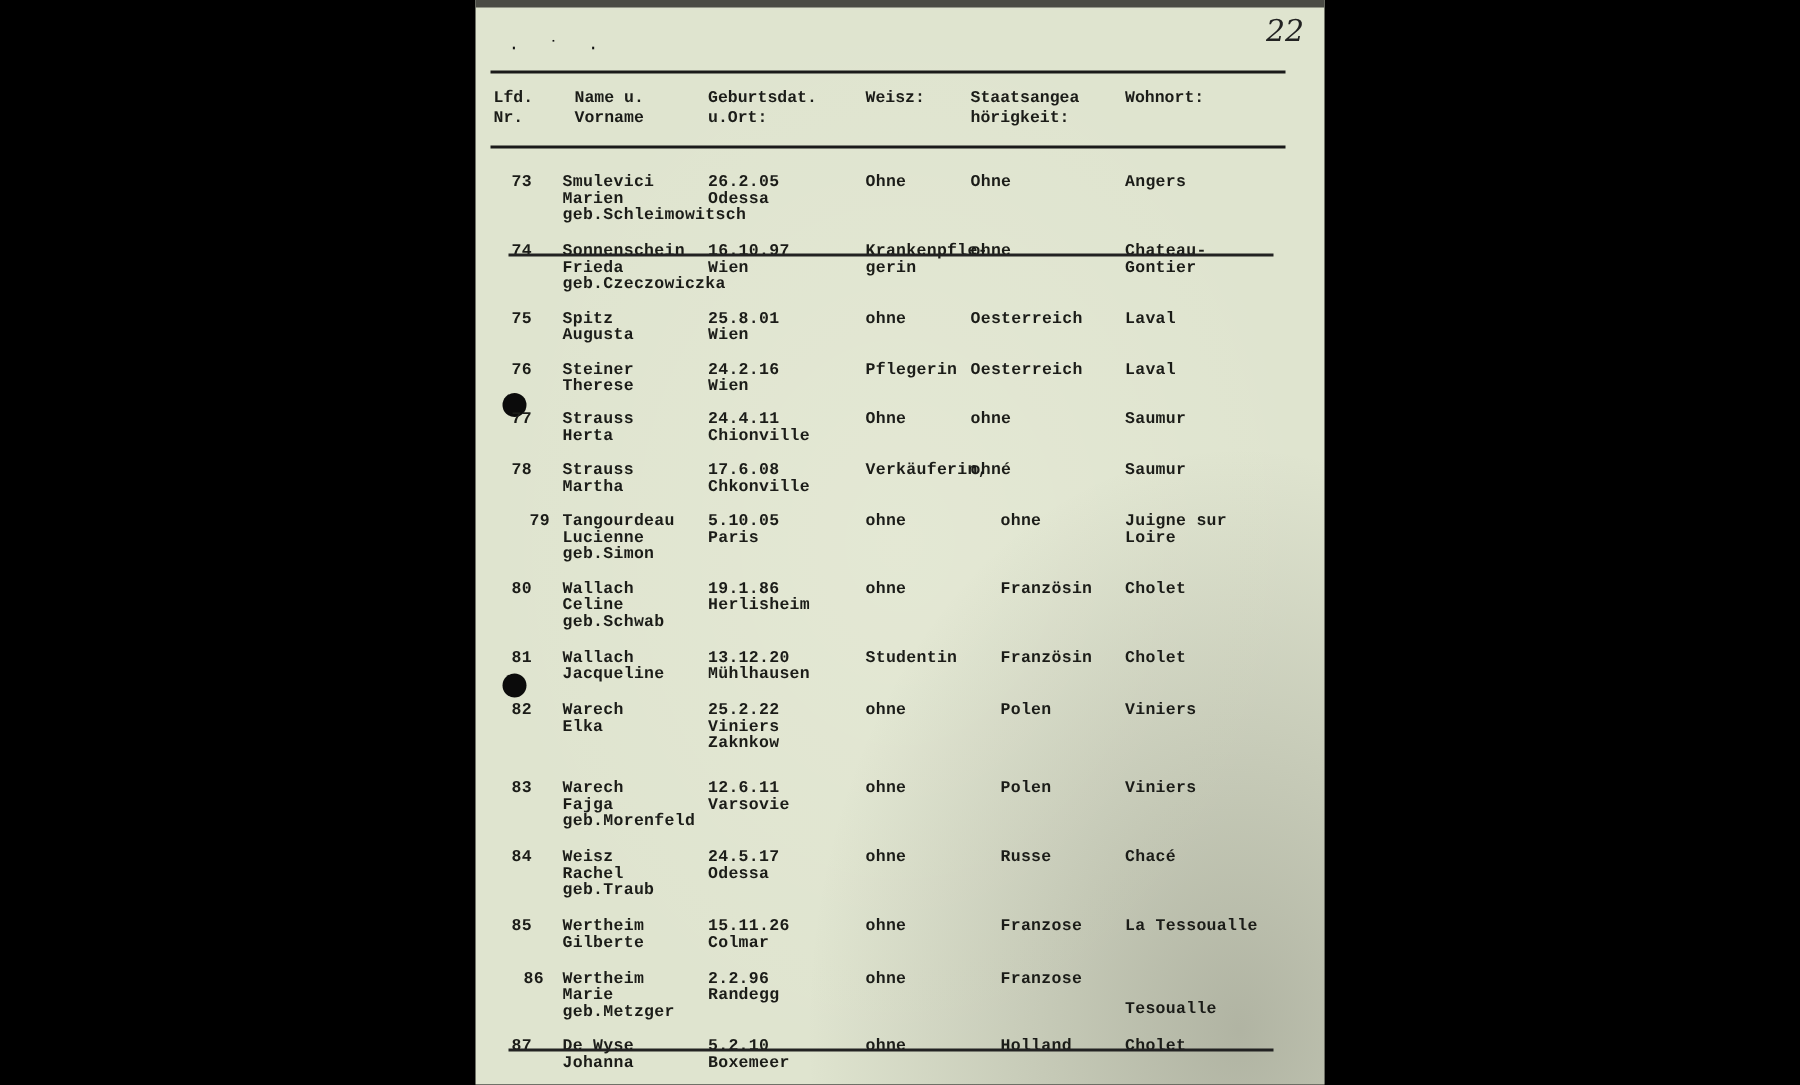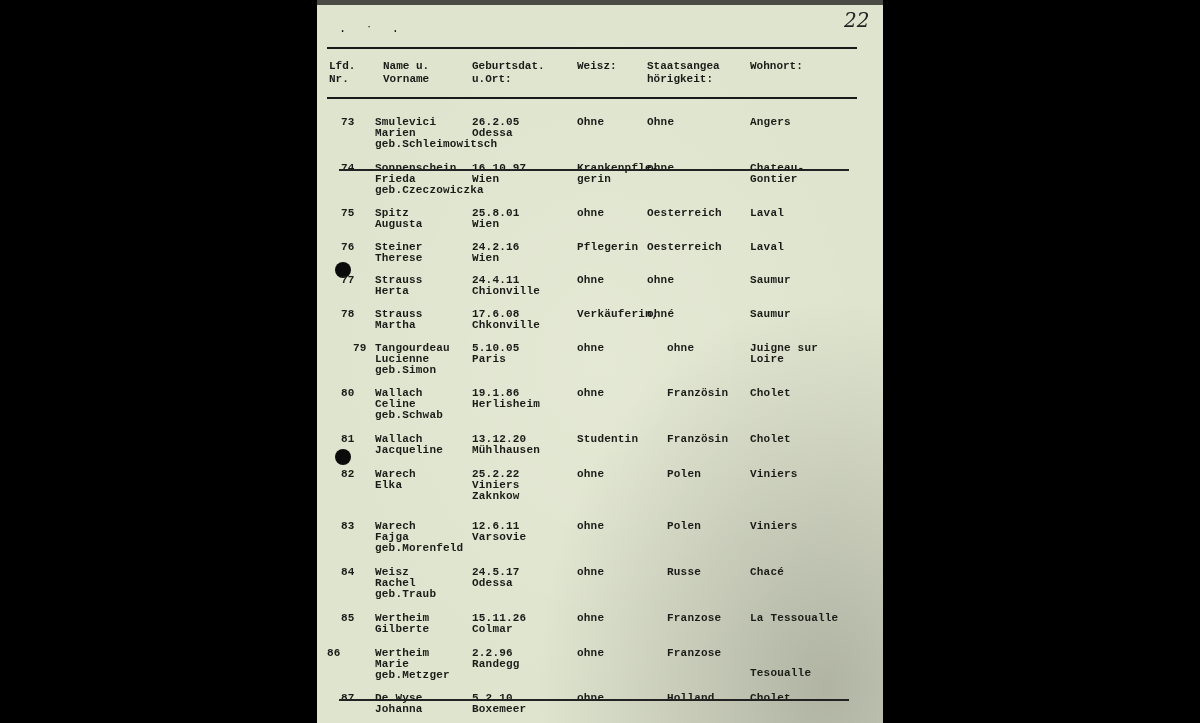--- a/index.html
+++ b/index.html
@@ -202,21 +202,21 @@
         <div class="cell" style="left: 24px;">85</div>
         <div class="cell" style="left: 58px;">Wertheim
 Gilberte</div>
         <div class="cell" style="left: 155px;">15.11.26
 Colmar</div>
         <div class="cell" style="left: 260px;">ohne</div>
         <div class="cell" style="left: 350px;">Franzose</div>
         <div class="cell" style="left: 433px;">La Tessoualle</div>
       </div>
       <div class="row" style="top: 648px;">
-        <div class="cell" style="left: 10px;">86</div>
+        <div class="cell" style="left: 32px;">86</div>
         <div class="cell" style="left: 58px;">Wertheim
 Marie
 geb.Metzger</div>
         <div class="cell" style="left: 155px;">2.2.96
 Randegg</div>
         <div class="cell" style="left: 260px;">ohne</div>
         <div class="cell" style="left: 350px;">Franzose</div>
         <div class="cell" style="left: 433px; margin-top: 20px;">Tesoualle</div>
       </div>
       <div class="row" style="top: 693px;">

